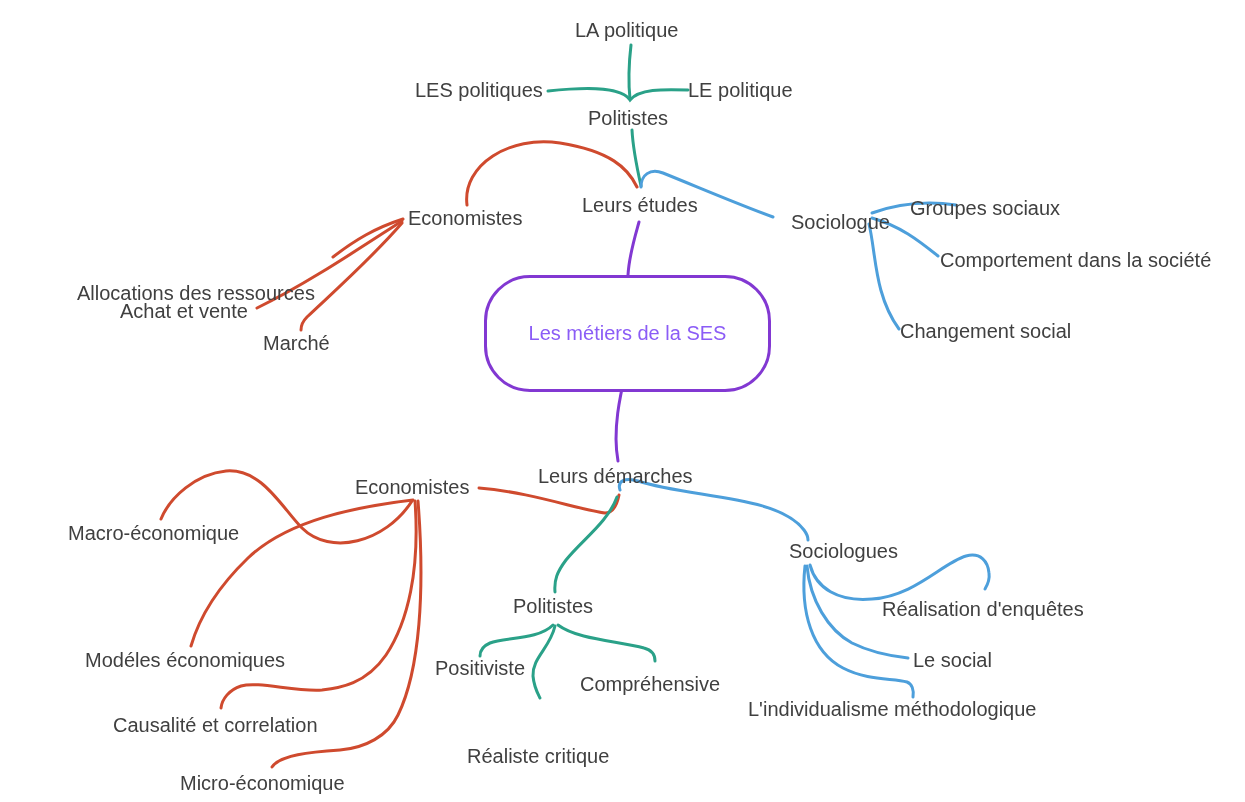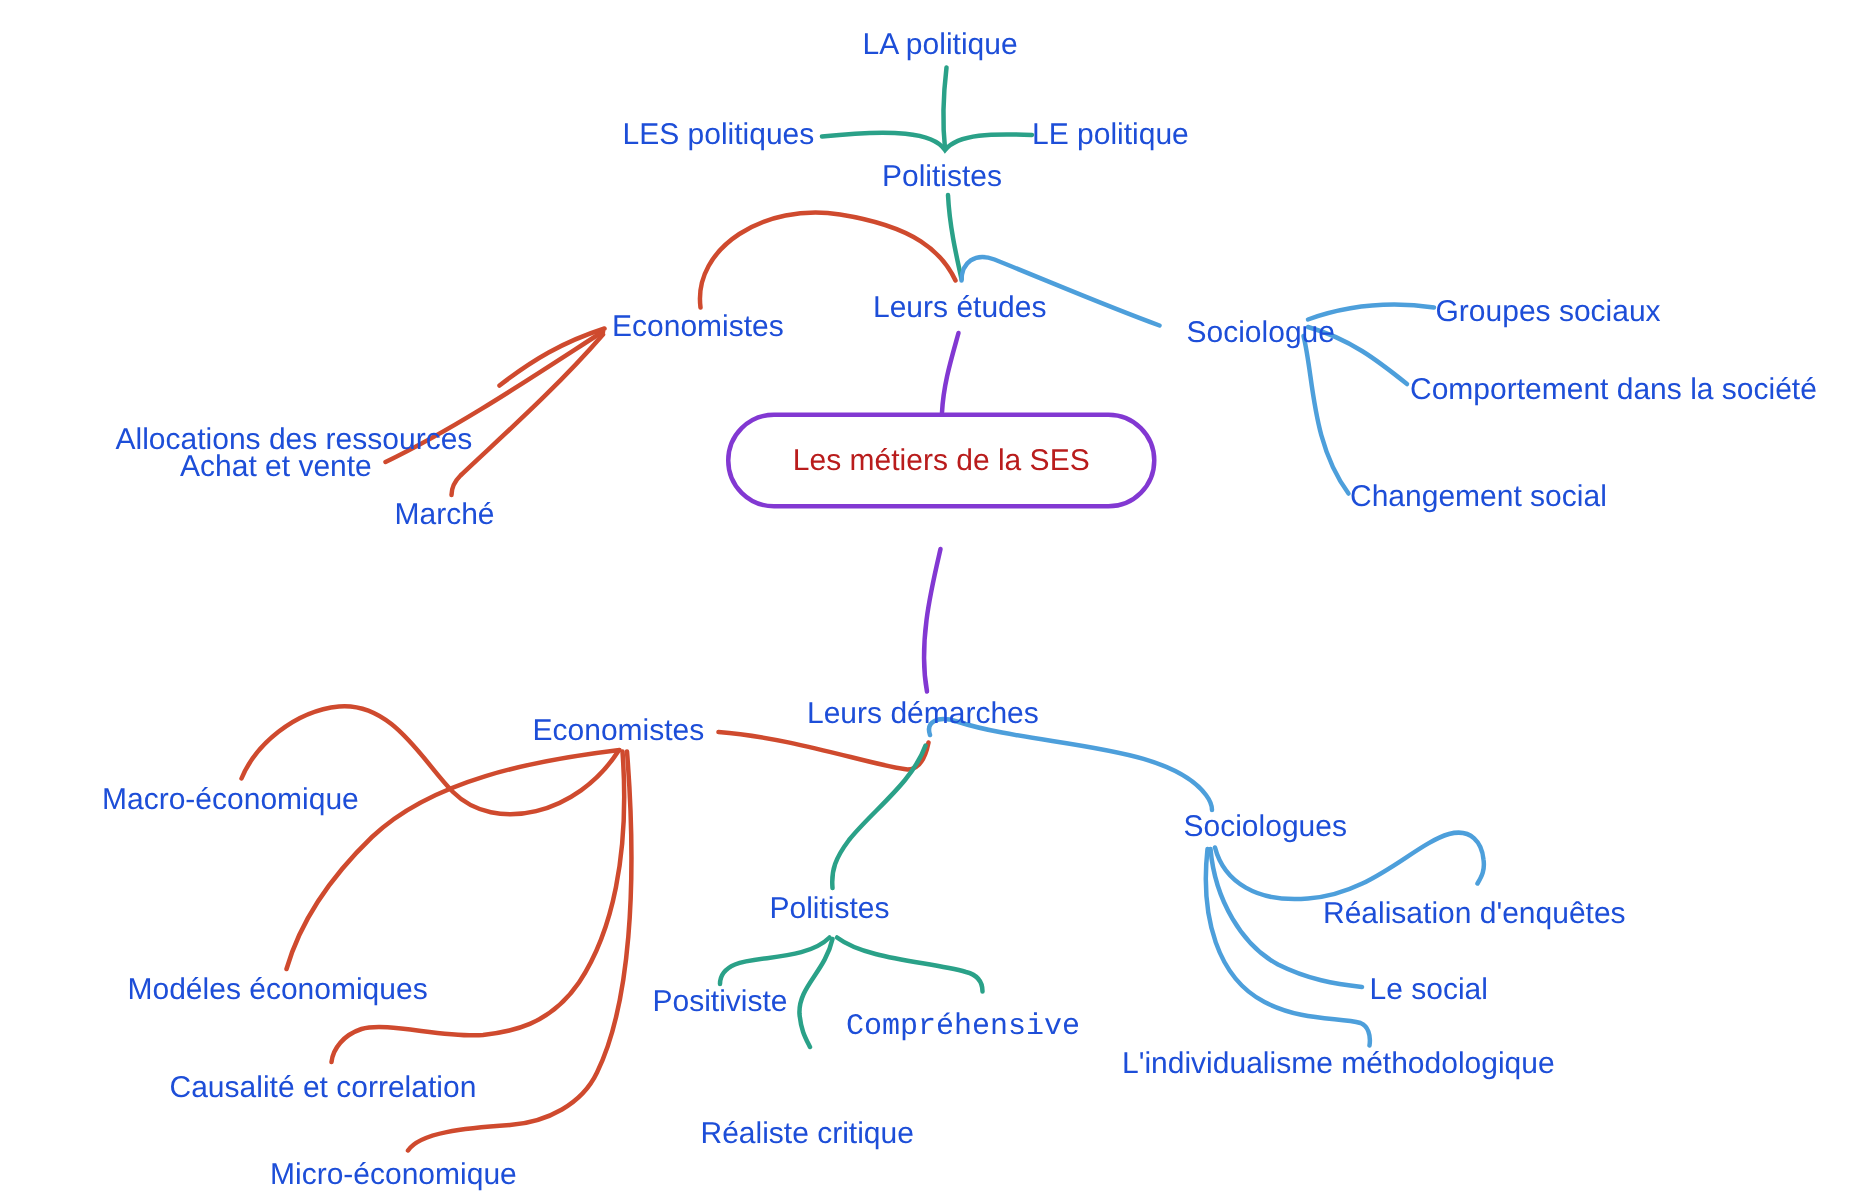--- a/index.html
+++ b/index.html
@@ -27,39 +27,39 @@
     stroke-linecap: round;
   }
   .teal   { stroke: #2aa188; }
   .red    { stroke: #cf4a2e; }
   .blue   { stroke: #4d9fdb; }
   .purple { stroke: #8238d2; }
   .lbl {
     position: absolute;
     font-size: 20px;
     line-height: 25px;
-    color: #1d4ed8;
+    color: #404040;
     white-space: nowrap;
     cursor: default;
   }
   .root-node {
     position: absolute;
     left: 484px;
     top: 275px;
     width: 287px;
-    height: 64px;
+    height: 117px;
     box-sizing: border-box;
     border: 3px solid #8238d2;
     border-radius: 46px;
     background: #ffffff;
     display: flex;
     align-items: center;
     justify-content: center;
     font-size: 20px;
-    color: #b91c1c;
+    color: #8b5cf6;
     white-space: nowrap;
   }
 </style>
 </head>
 <body>
 
 <div id="canvas">
 
   <svg id="wires" viewBox="0 0 1245 802">
 
@@ -107,35 +107,35 @@
   <div class="lbl" style="left:575px; top:18px;">LA politique</div>
   <div class="lbl" style="left:415px; top:78px;">LES politiques</div>
   <div class="lbl" style="left:688px; top:78px;">LE politique</div>
 
   <div class="lbl" style="left:408px; top:206px;">Economistes</div>
   <div class="lbl" style="left:77px;  top:250px;margin-top:31px;">Allocations des ressources</div>
   <div class="lbl" style="left:120px; top:299px;">Achat et vente</div>
   <div class="lbl" style="left:263px; top:331px;">Marché</div>
 
   <div class="lbl" style="left:791px; top:210px;">Sociologue</div>
-  <div class="lbl" style="left:957px; top:196px;text-align:center;">Groupes sociaux</div>
+  <div class="lbl" style="left:910px; top:196px;text-align:center;">Groupes sociaux</div>
   <div class="lbl" style="left:940px; top:248px;">Comportement dans la société</div>
   <div class="lbl" style="left:900px; top:319px;">Changement social</div>
 
   <div class="lbl" style="left:538px; top:464px;">Leurs démarches</div>
 
   <div class="lbl" style="left:355px; top:475px;">Economistes</div>
   <div class="lbl" style="left:85px;  top:648px;">Modéles économiques</div>
   <div class="lbl" style="left:68px;  top:521px;">Macro-économique</div>
   <div class="lbl" style="left:180px; top:771px;">Micro-économique</div>
   <div class="lbl" style="left:113px; top:713px;">Causalité et correlation</div>
 
   <div class="lbl" style="left:513px; top:594px;">Politistes</div>
   <div class="lbl" style="left:435px; top:656px;">Positiviste</div>
   <div class="lbl" style="left:467px; top:700px;margin-top:44px;">Réaliste critique</div>
-  <div class="lbl" style="left:564px; top:672px;font-family:Liberation Mono, monospace;">Compréhensive</div>
+  <div class="lbl" style="left:580px; top:672px;">Compréhensive</div>
 
   <div class="lbl" style="left:753px; top:539px;margin-left:36px;">Sociologues</div>
   <div class="lbl" style="left:882px; top:597px;">Réalisation d'enquêtes</div>
   <div class="lbl" style="left:913px; top:648px;">Le social</div>
   <div class="lbl" style="left:748px; top:697px;">L'individualisme méthodologique</div>
 
 </div>
 
 </body></html>

